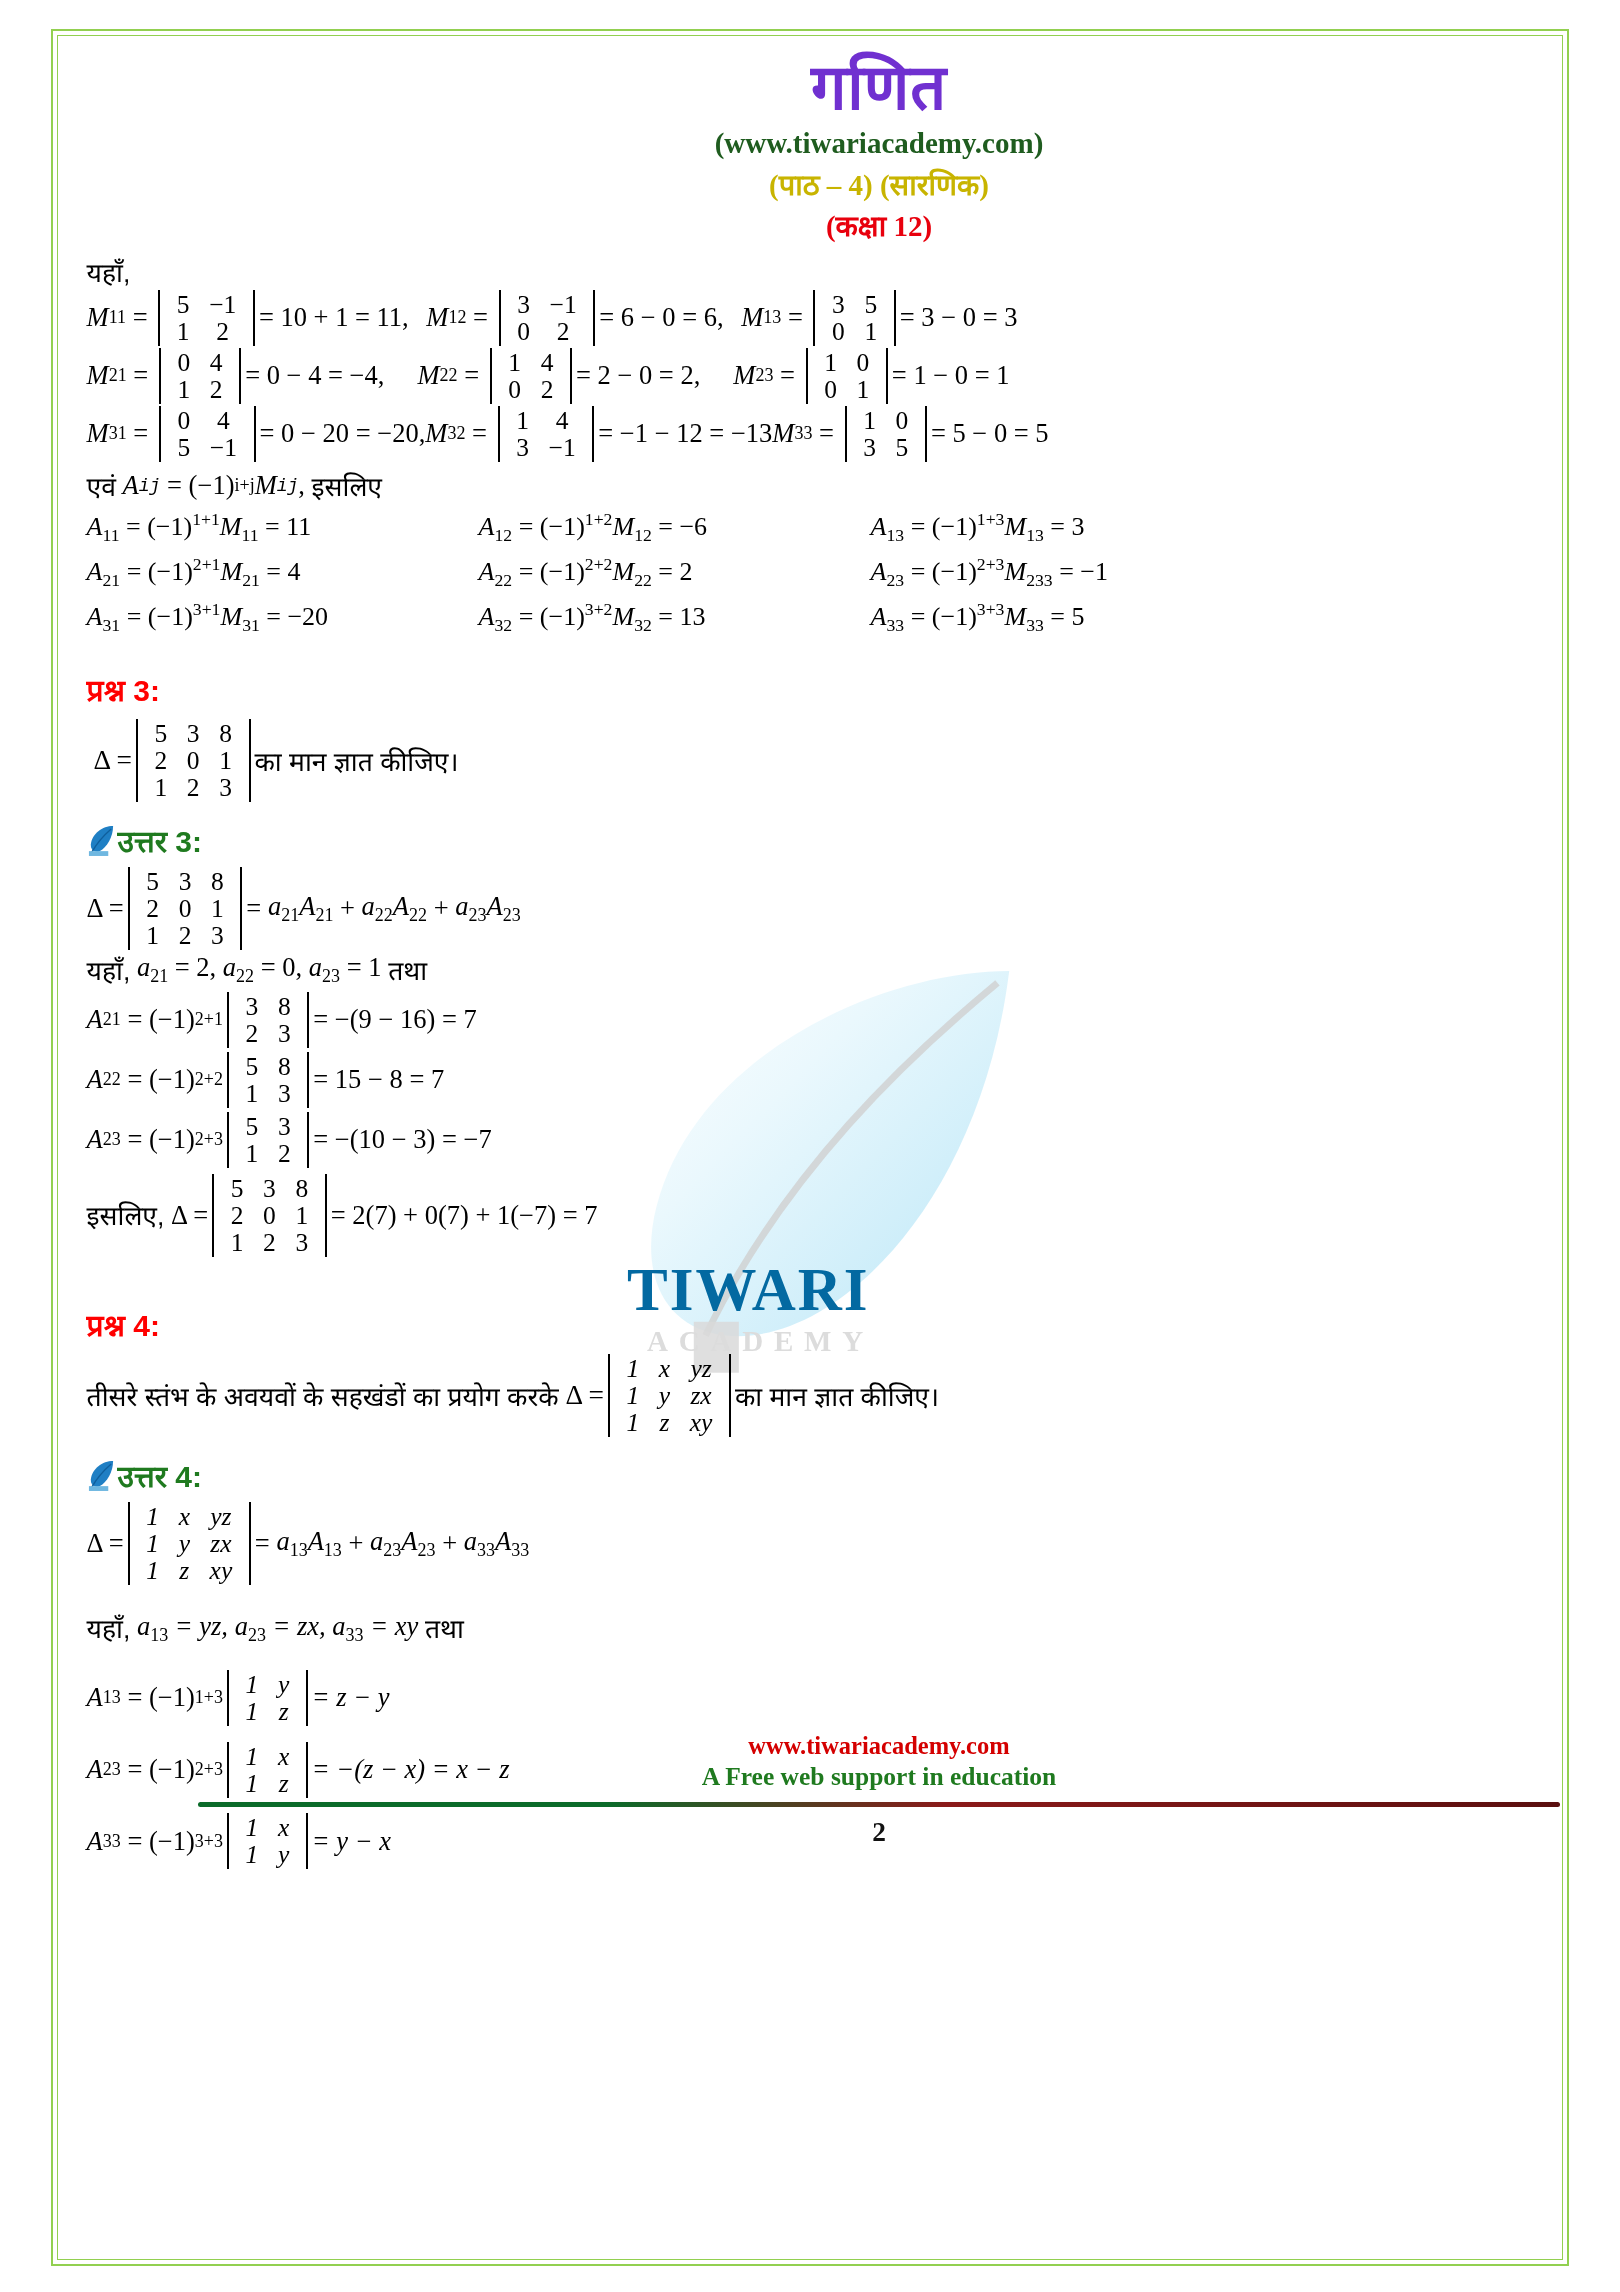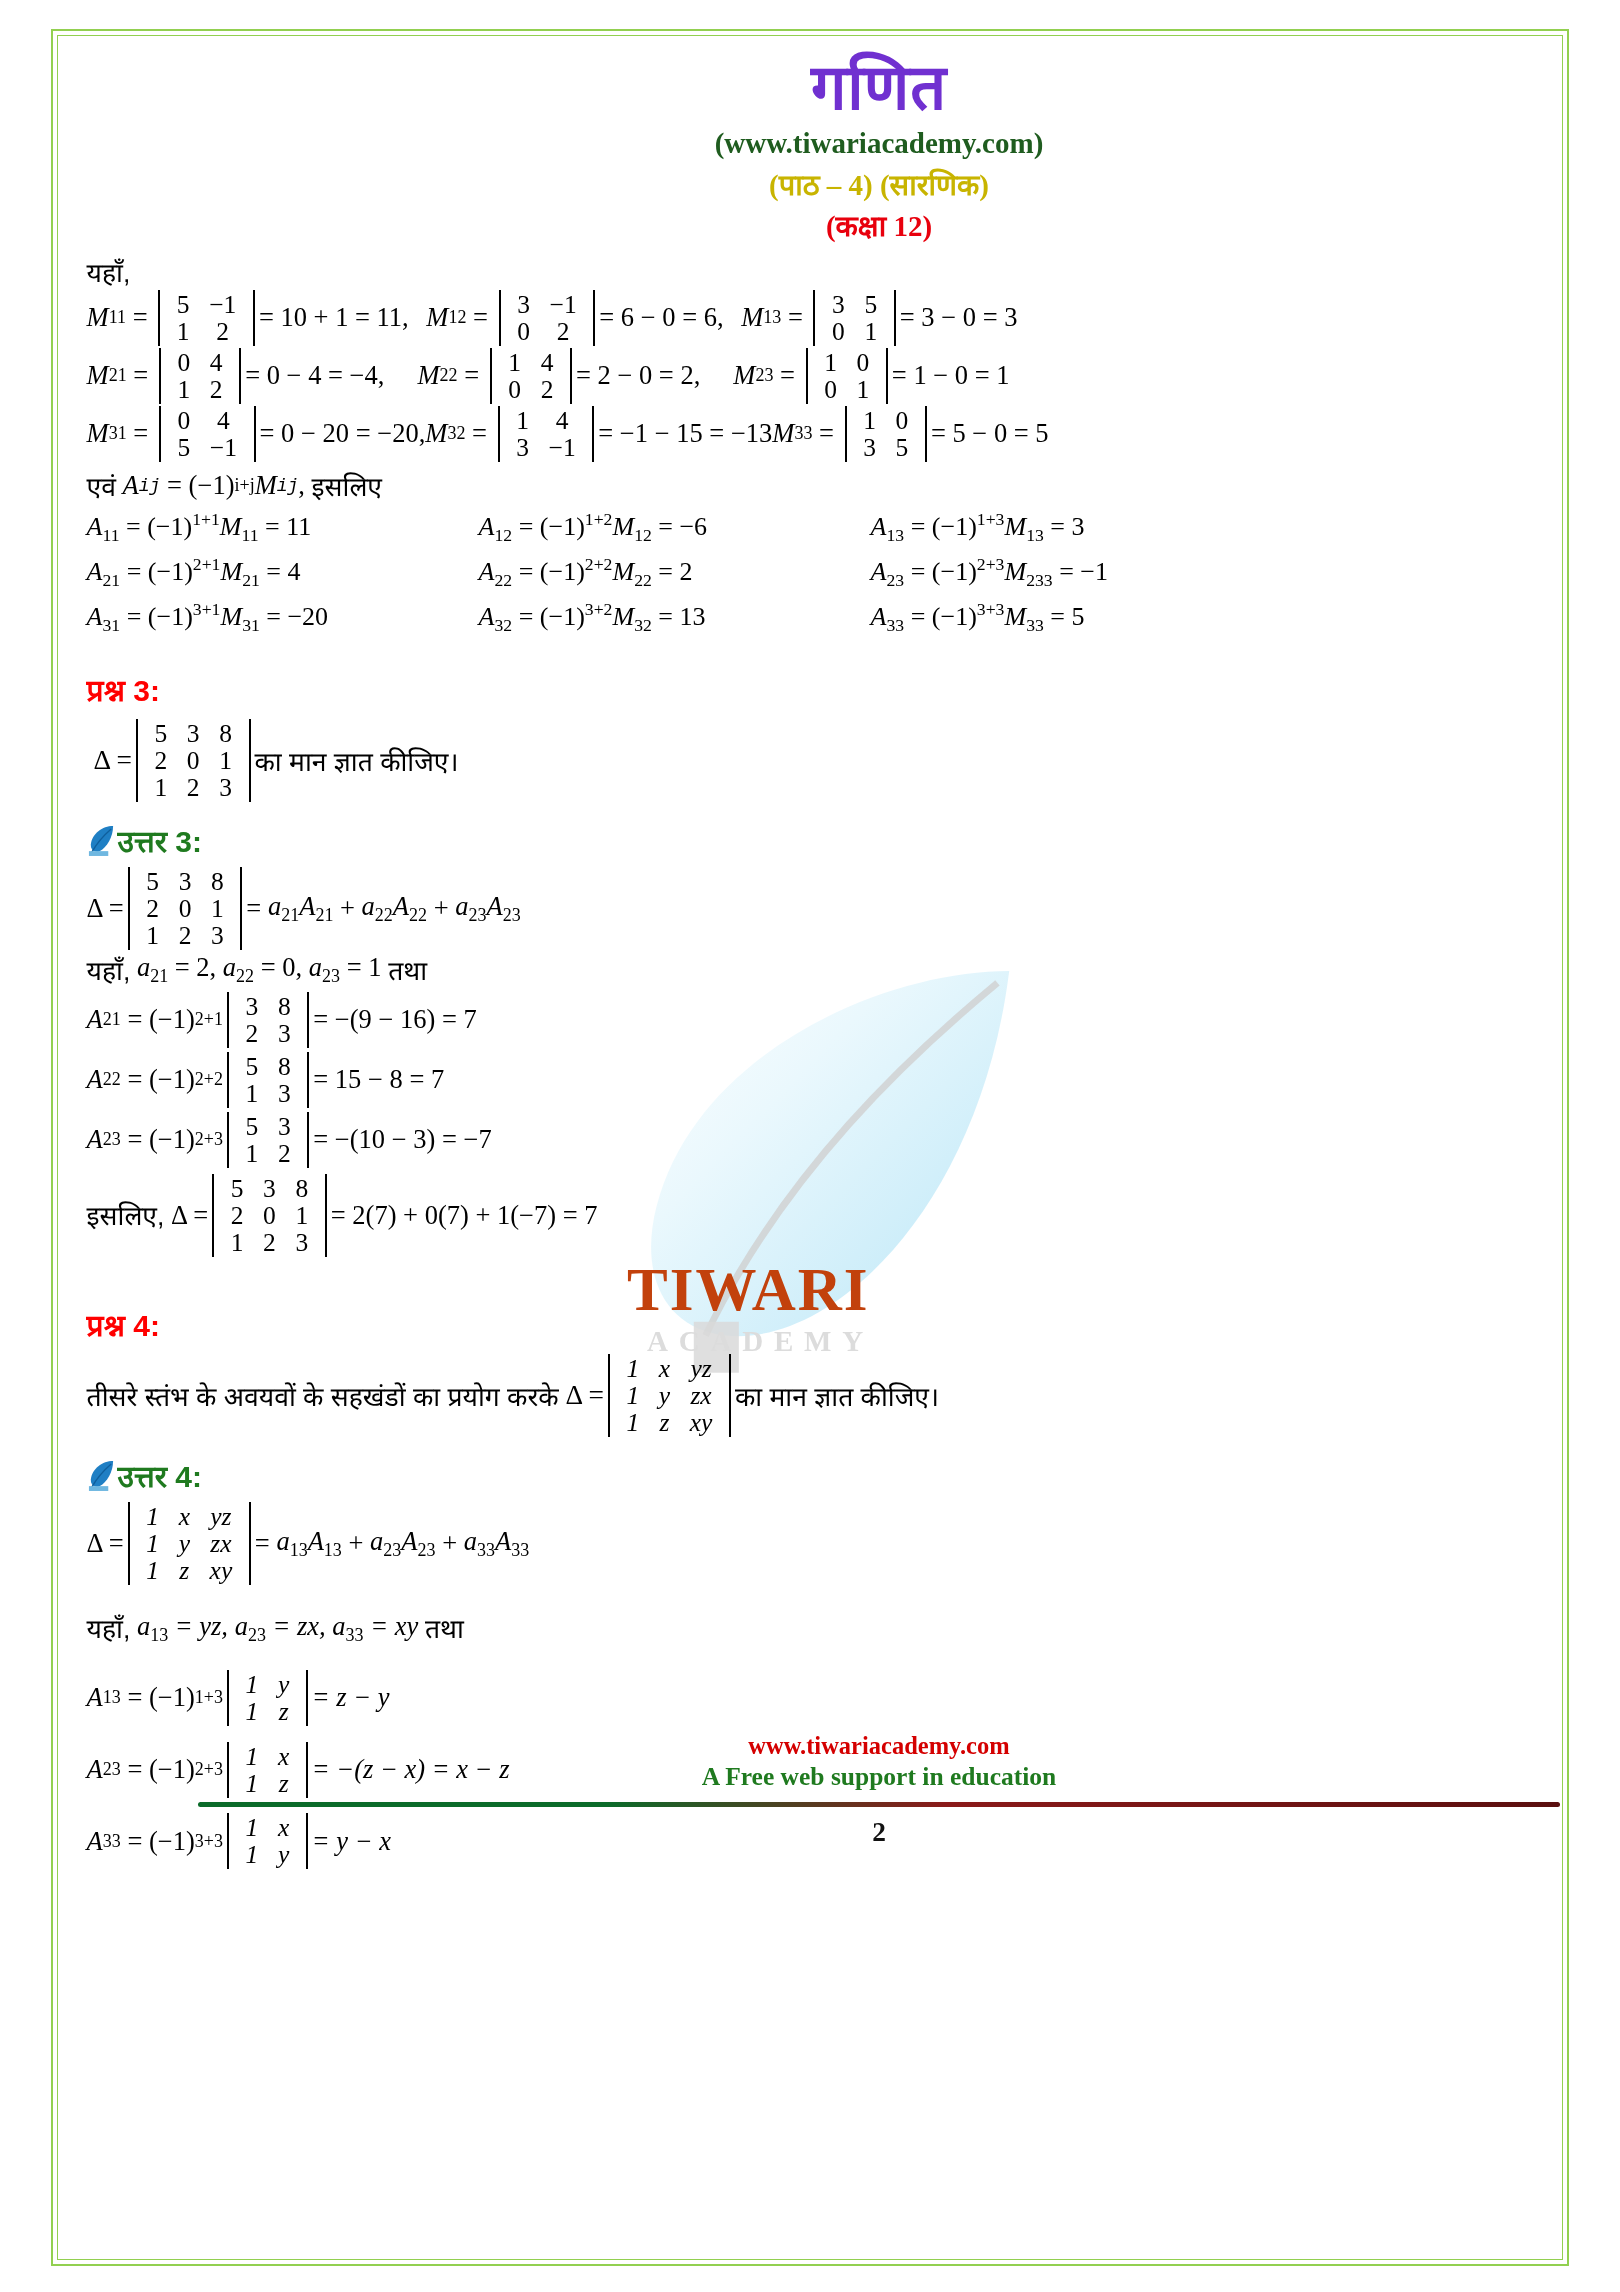--- a/index.html
+++ b/index.html
@@ -197,21 +197,21 @@
     height: 412px;
     pointer-events: none;
     z-index: 0;
   }
   .wm-text {
     position: absolute;
     left: 627px;
     top: 1255px;
     z-index: 0;
     pointer-events: none;
-    color: #c2410c;
+    color: #0369a1;
     font-weight: bold;
     font-size: 61px;
     letter-spacing: 2px;
     font-family: "Liberation Serif","DejaVu Serif",serif;
   }
   .wm-text2 {
     position: absolute;
     left: 647px;
     top: 1325px;
     z-index: 0;
@@ -458,21 +458,21 @@
                     <td>1</td>
                     <td>4</td>
                   </tr>
             <tr>
                     <td>3</td>
                     <td>−1</td>
                   </tr>
           </tbody>
               </table>
             </span>
-          <span class="mn">= −1 − 15 = −13</span>
+          <span class="mn">= −1 − 12 = −13</span>
         </span>
         <span class="minor-cell">
           <span class="mi">M</span>
             <span class="subn">33</span>
           <span class="mn">&nbsp;=&nbsp;</span>
           <span class="det">
               <table>
             <tbody>
                   <tr>
                     <td>1</td>

